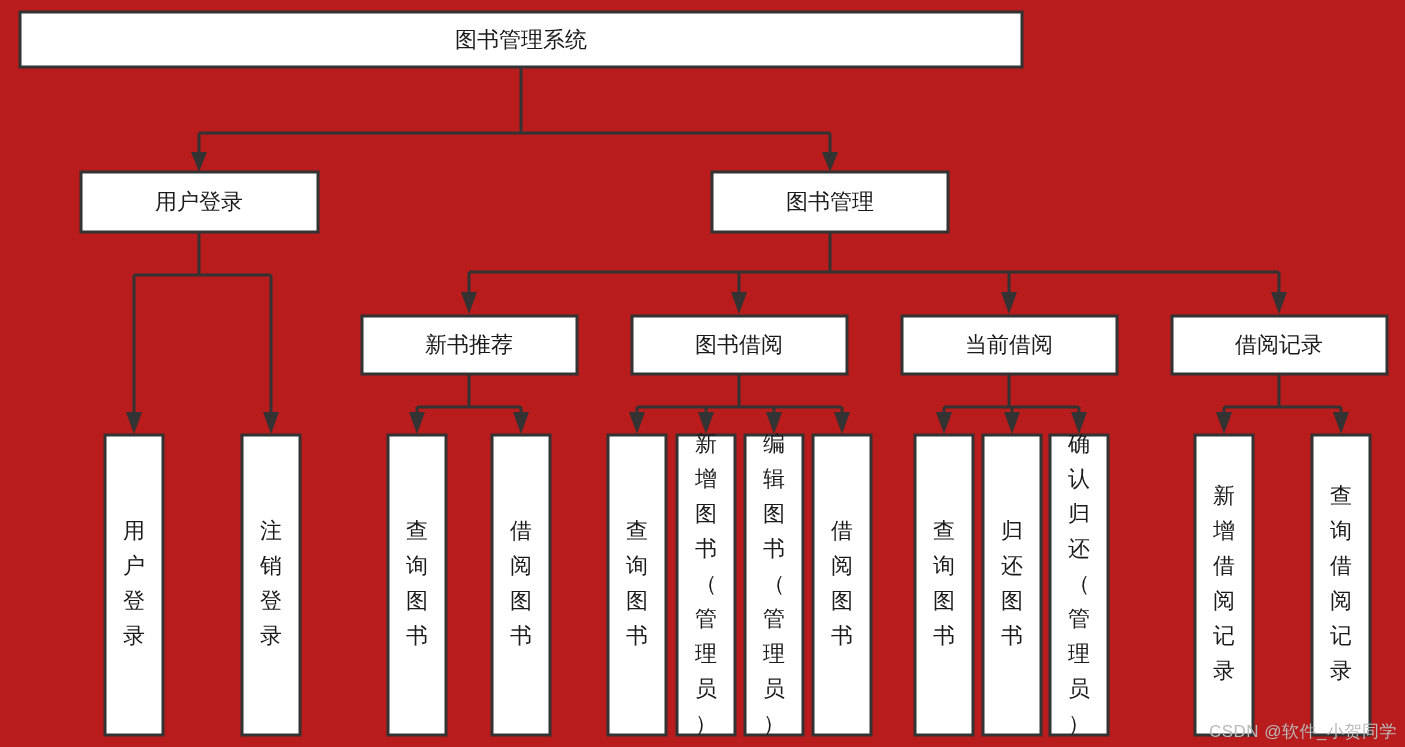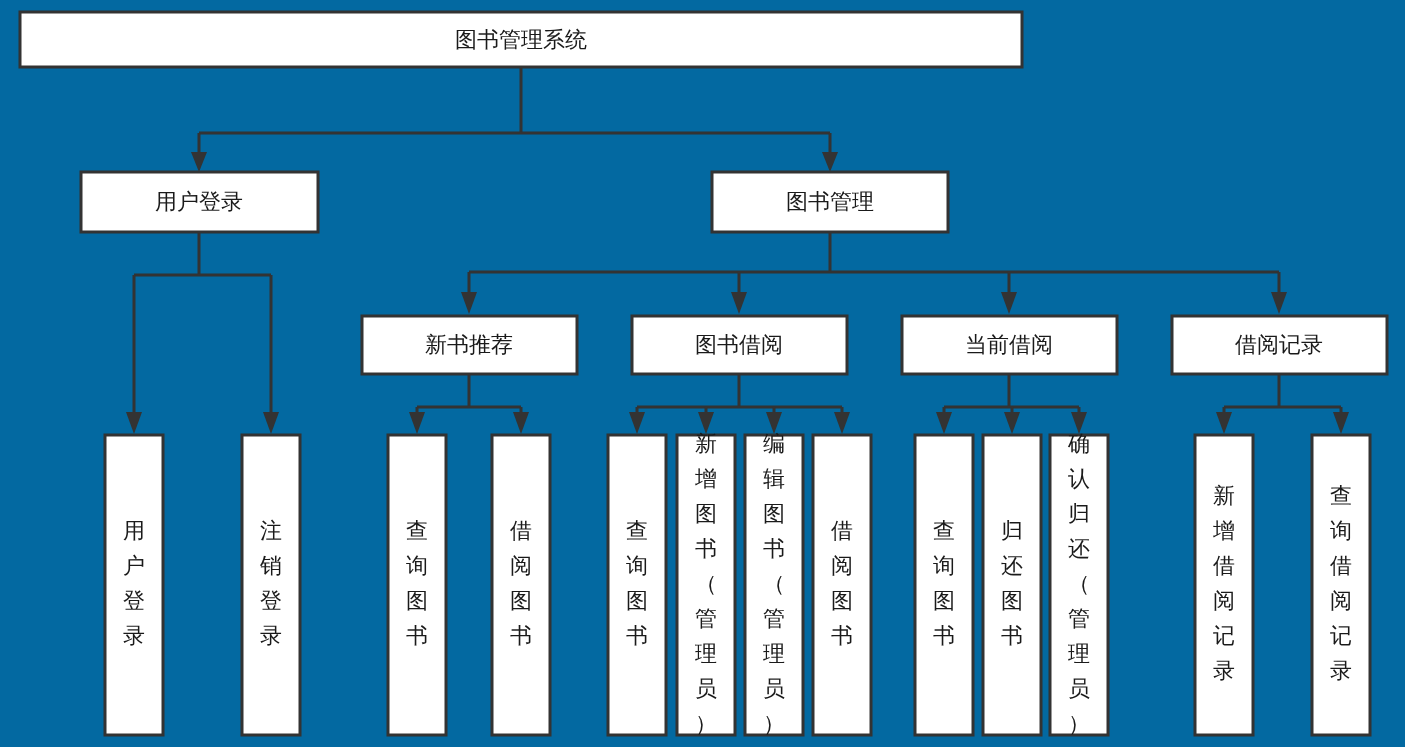--- a/index.html
+++ b/index.html
@@ -10,21 +10,21 @@
   body {
     width: 1405px;
     height: 747px;
     font-family: "Liberation Sans", sans-serif;
     overflow: hidden;
   }
   #diagram-root {
     position: relative;
     width: 1405px;
     height: 747px;
-    background: #0369a1;
+    background: #b91c1c;
   }
   svg.flow {
     position: absolute;
     left: 0;
     top: 0;
     width: 1405px;
     height: 747px;
     display: block;
   }
   .node-rect {
@@ -219,13 +219,14 @@
       <rect class="node-rect" x="1195" y="435" width="58" height="300"></rect>
       <text class="node-label-vert" x="1224" y="485"><tspan x="1224" y="497.5" dominant-baseline="middle">新</tspan><tspan x="1224" y="532.5" dominant-baseline="middle">增</tspan><tspan x="1224" y="567.5" dominant-baseline="middle">借</tspan><tspan x="1224" y="602.5" dominant-baseline="middle">阅</tspan><tspan x="1224" y="637.5" dominant-baseline="middle">记</tspan><tspan x="1224" y="672.5" dominant-baseline="middle">录</tspan></text>
     </g>
     <g>
       <rect class="node-rect" x="1312" y="435" width="58" height="300"></rect>
       <text class="node-label-vert" x="1341" y="485"><tspan x="1341" y="497.5" dominant-baseline="middle">查</tspan><tspan x="1341" y="532.5" dominant-baseline="middle">询</tspan><tspan x="1341" y="567.5" dominant-baseline="middle">借</tspan><tspan x="1341" y="602.5" dominant-baseline="middle">阅</tspan><tspan x="1341" y="637.5" dominant-baseline="middle">记</tspan><tspan x="1341" y="672.5" dominant-baseline="middle">录</tspan></text>
     </g>
 
   </svg>
 
+  <div class="watermark">CSDN @软件_小贺同学</div>
 </div>
 
 </body></html>

